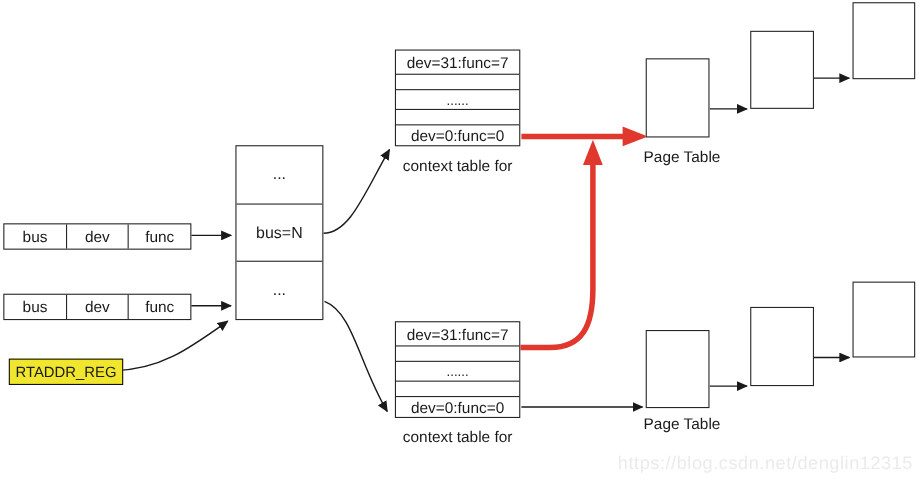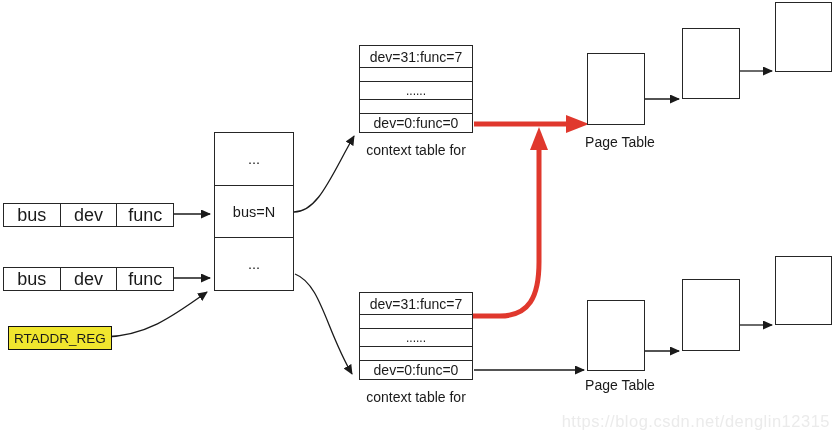--- a/index.html
+++ b/index.html
@@ -2,21 +2,21 @@
 <html style="--red: #e0382d; --yellow: #f0e62e;"><head>
 <meta charset="utf-8">
 <style>
   html,body{margin:0;padding:0;background:#ffffff;}
   body{font-family:"Liberation Sans",sans-serif;color:#1a1a1a;}
   #canvas{position:relative;width:835px;height:444px;background:#fff;overflow:hidden;}
   .abs{position:absolute;}
 
   .pci-box{display:flex;border:1.3px solid #262626;background:#fff;}
   .pci-cell{flex:1;display:flex;align-items:center;justify-content:center;
-            font-size:18px;border-right:1.3px solid #262626;}
+            font-size:14px;border-right:1.3px solid #262626;}
   .pci-cell:last-child{border-right:none;}
 
   .vtable{display:flex;flex-direction:column;border:1.3px solid #262626;background:#fff;box-sizing:border-box;}
   .vtable-row{display:flex;align-items:center;justify-content:center;
               border-bottom:1.3px solid #262626;font-size:14px;box-sizing:border-box;white-space:nowrap;}
   .vtable-row:last-child{border-bottom:none;}
   .root-row{flex:1;font-size:14.5px;}
 
   .caption{text-align:center;font-size:14px;line-height:1.32;}
   .pt-box{border:1.3px solid #262626;background:#fff;box-sizing:border-box;}

